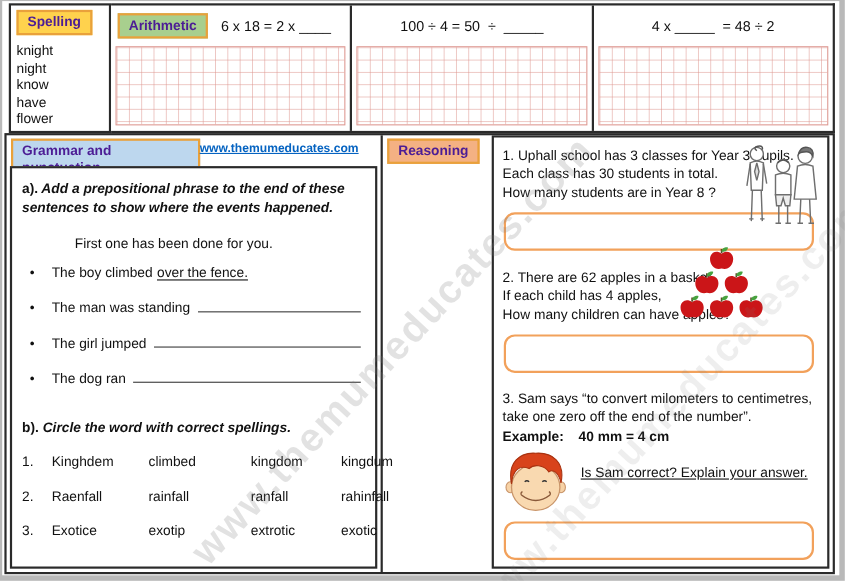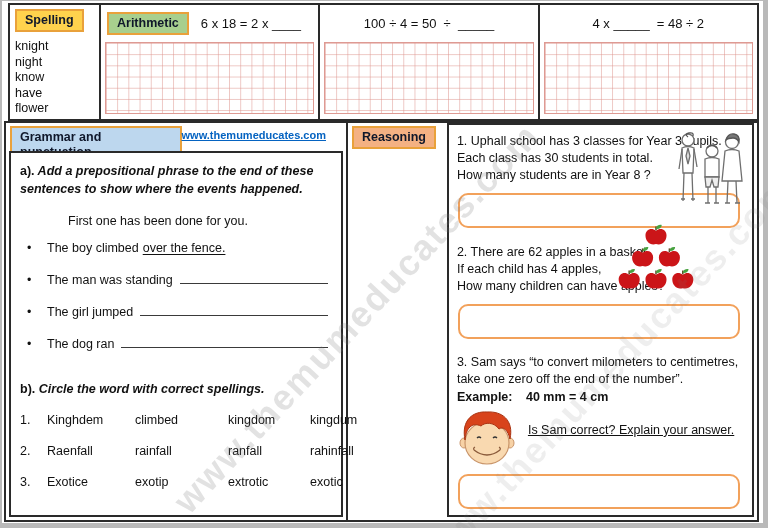--- a/index.html
+++ b/index.html
@@ -9,21 +9,21 @@
     font-family:"Liberation Sans", sans-serif;
     color:#111;
   }
   .page{position:absolute;left:2px;top:1px;width:761px;height:522px;background:#fff;}
 
   
   .top-row{position:absolute;left:2px;top:2px;right:4px;height:118px;display:flex;}
   .spelling-box{width:93px;margin-left:4px;border:2px solid #2a2a2a;background:#fff;
     box-sizing:border-box;padding:4px 0 0 5px;}
   .chip{display:inline-block;border:2px solid #E9A13B;font-weight:bold;font-size:12.5px;
-    padding:2px 8px;color:#0f172a;line-height:15px;}
+    padding:2px 8px;color:#4c1d95;line-height:15px;}
   .word-list{margin-top:7px;}
   .word{font-size:12.5px;line-height:15.5px;}
   .arith-box{flex:1;border:2px solid #2a2a2a;border-left:none;display:flex;box-sizing:border-box;background:#fff;}
   .arith-col{flex:1;display:flex;flex-direction:column;border-right:2px solid #2a2a2a;box-sizing:border-box;text-align:center;}
   .arith-col:last-child{border-right:none;}
   .col-head{height:37px;display:flex;align-items:center;padding:0 6px;box-sizing:border-box;
     font-size:13px;}
   .col-head.centered{justify-content:center;}
   .problem{margin-left:12px;white-space:pre;}
   .col-head.centered .problem{margin-left:0;}

